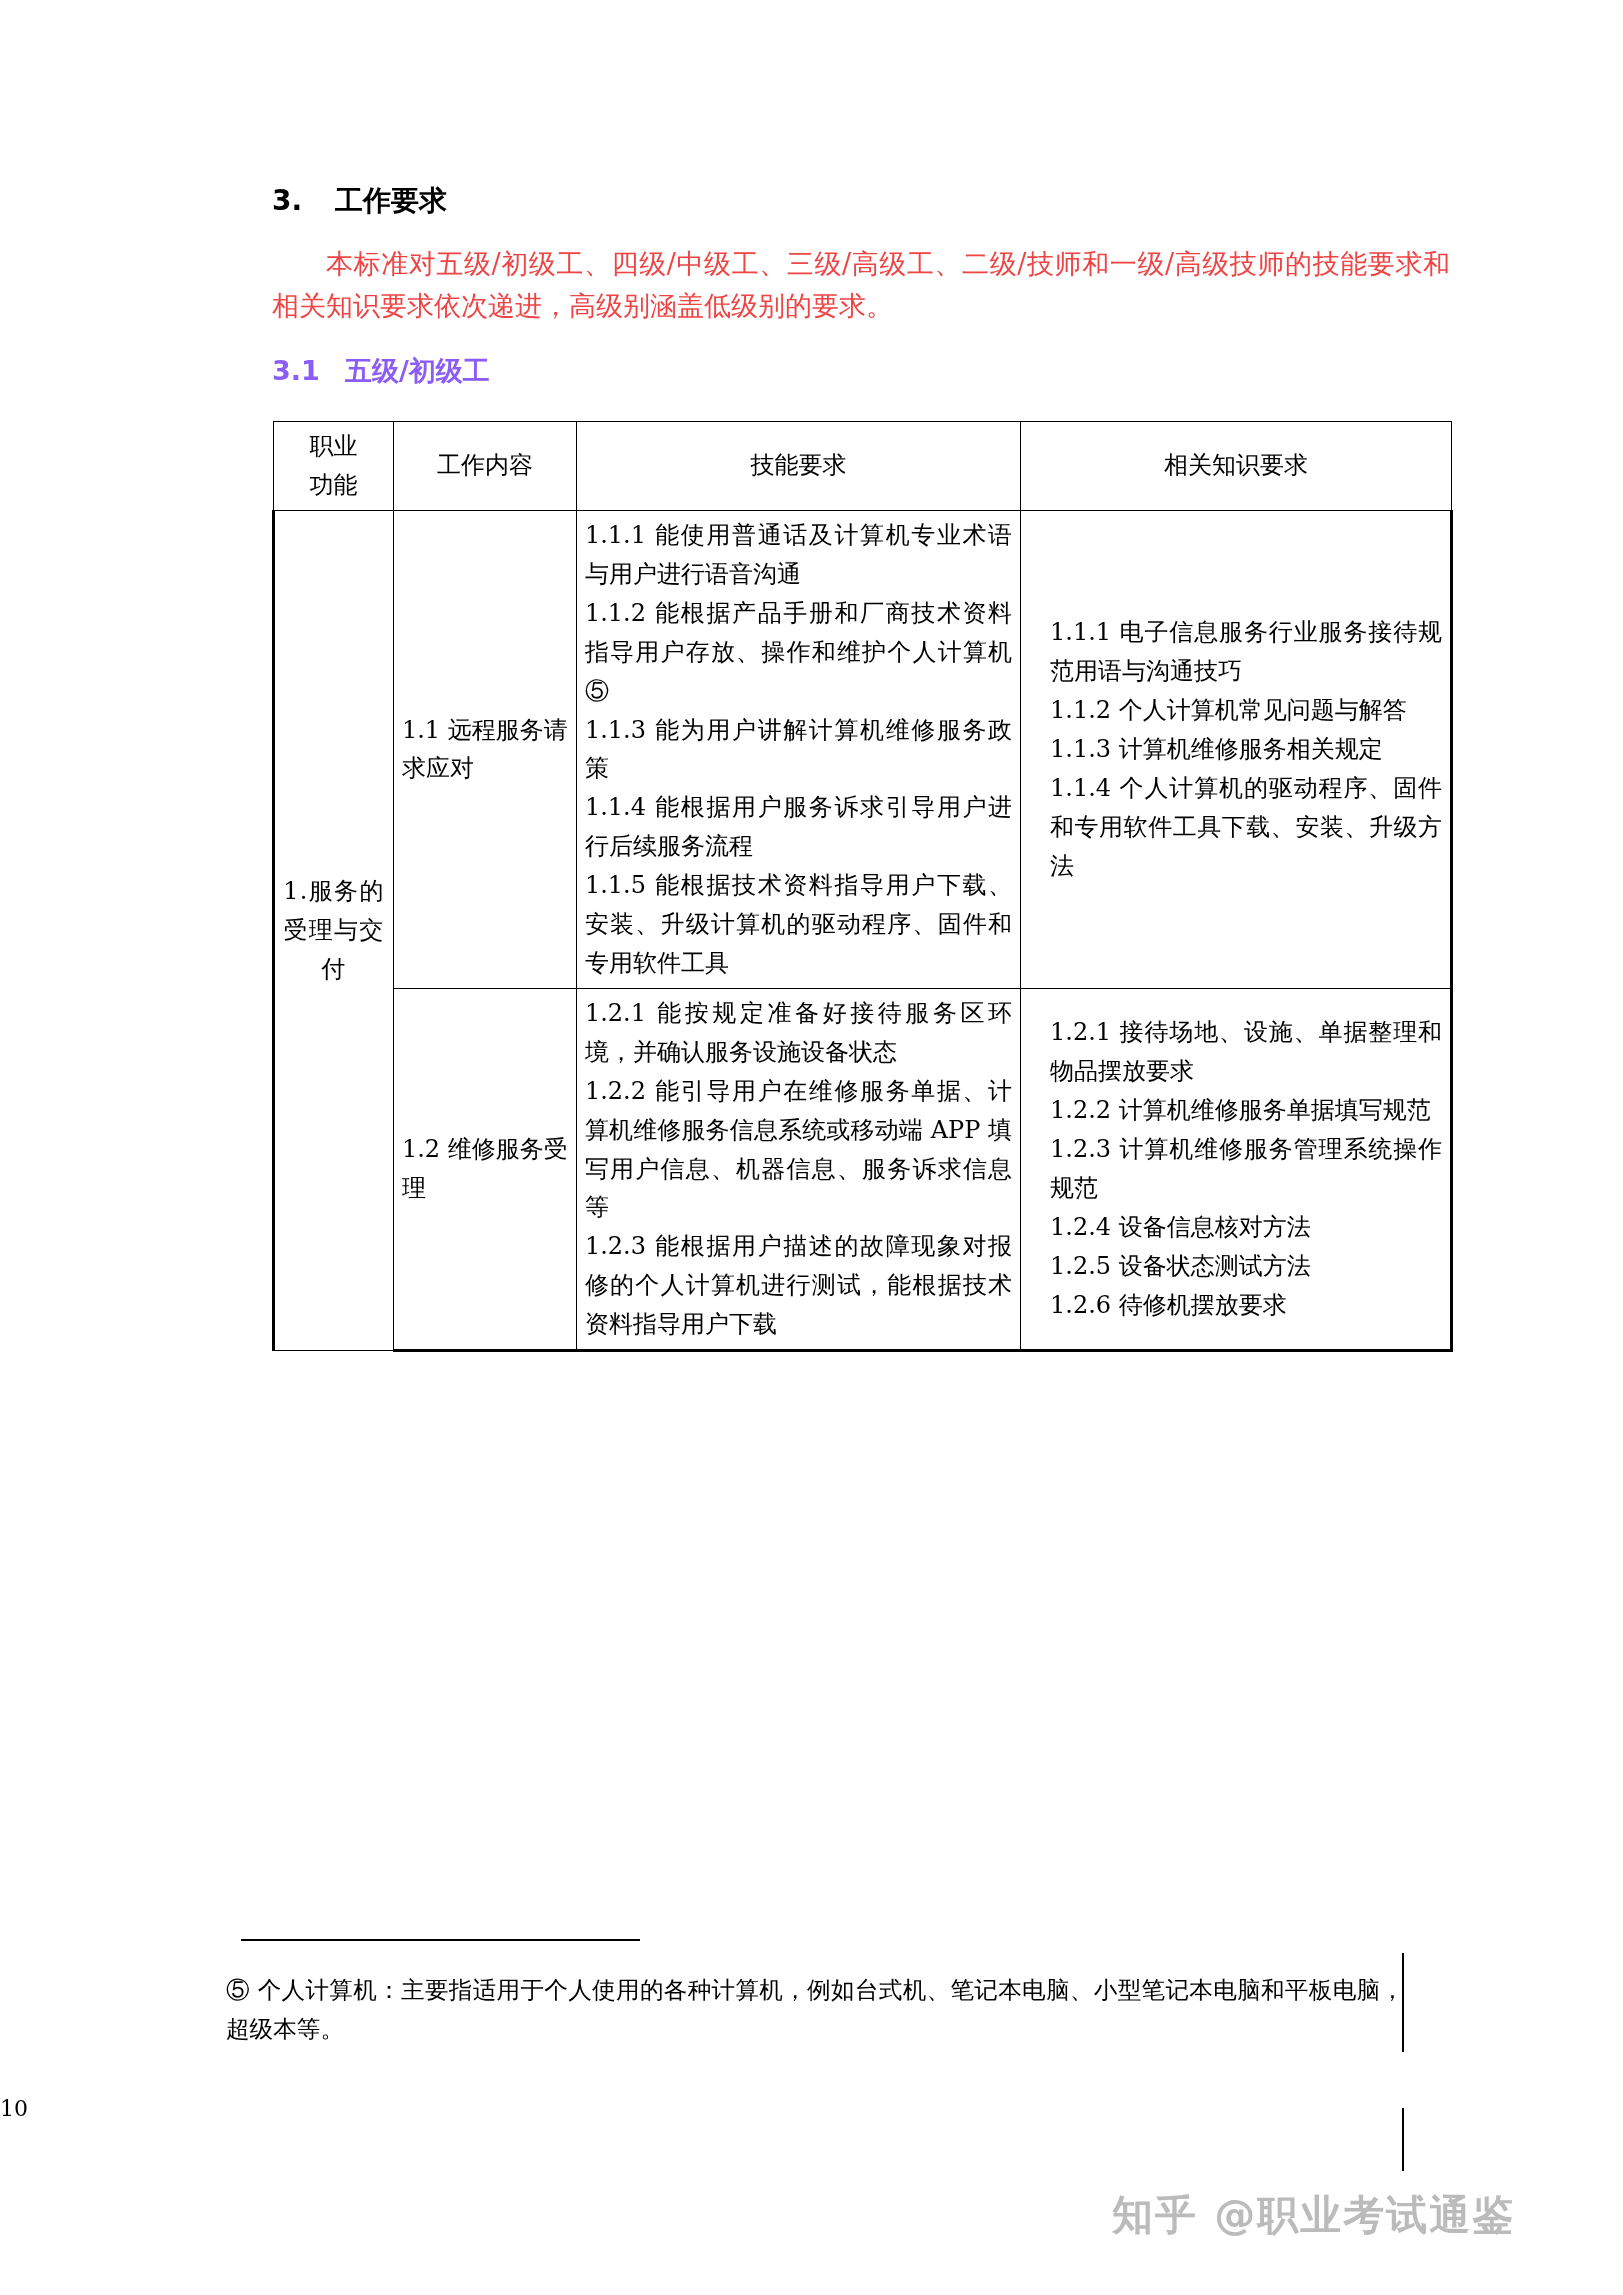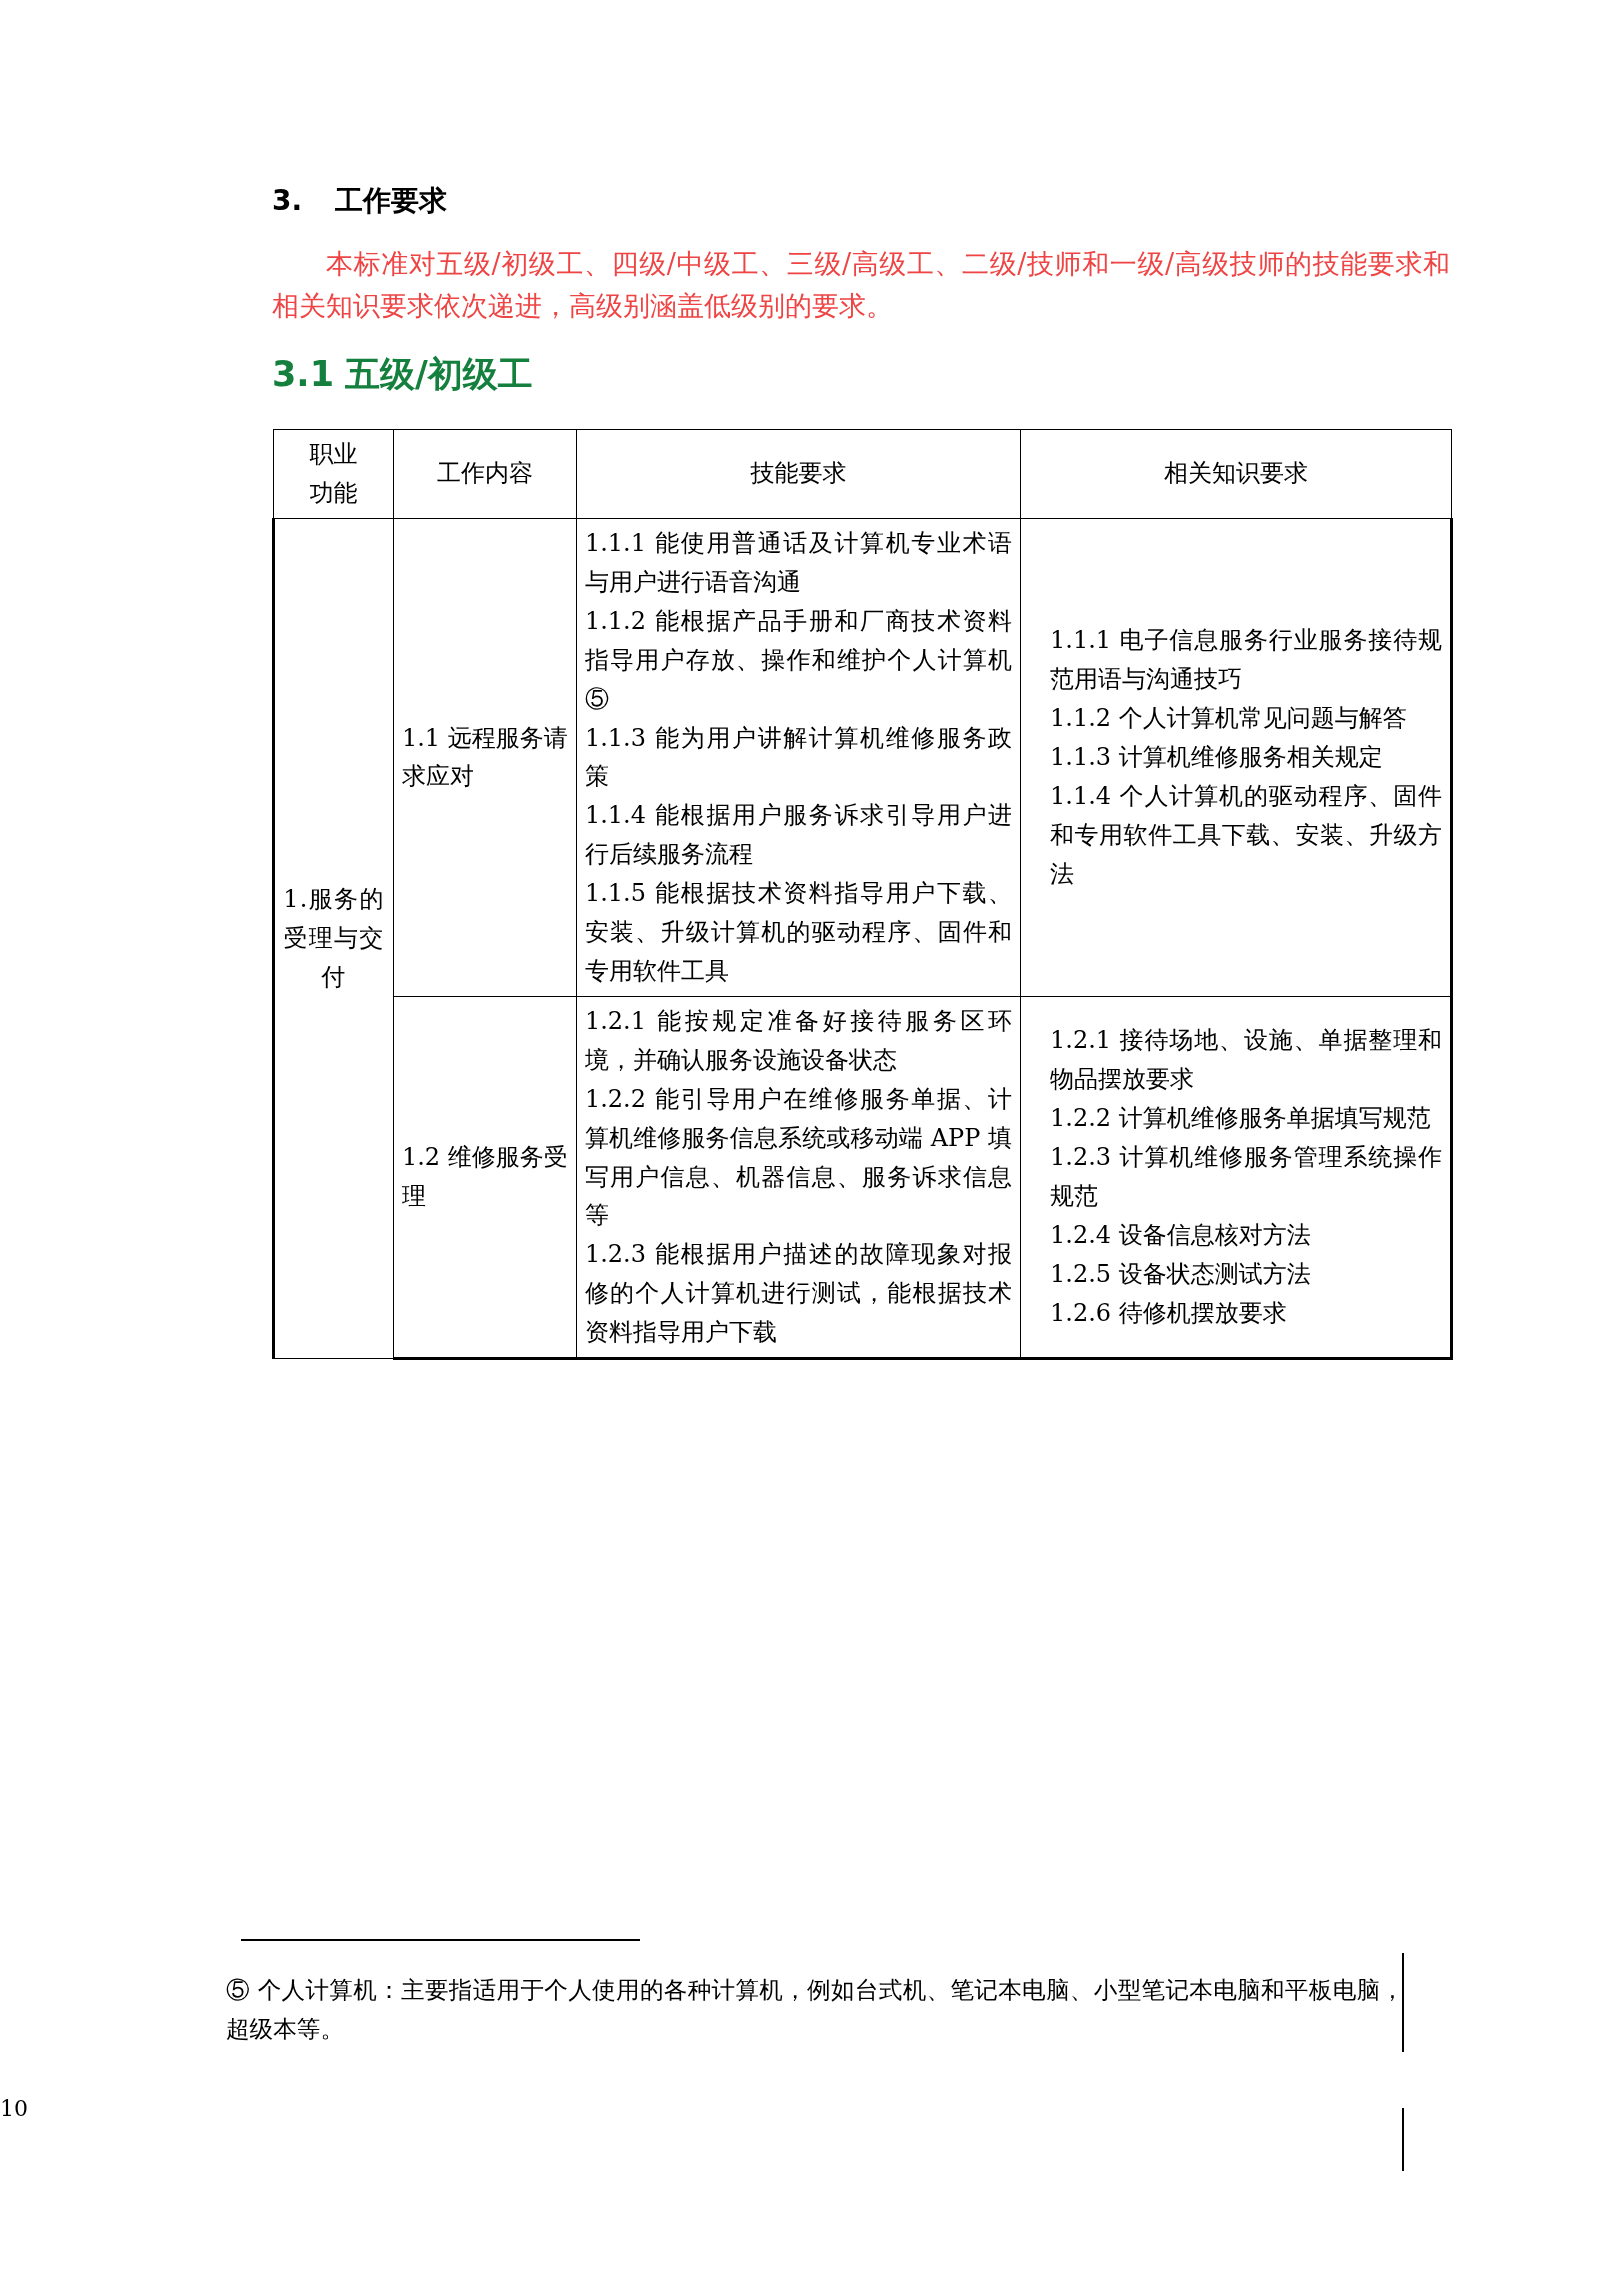--- a/index.html
+++ b/index.html
@@ -61,23 +61,23 @@
     font-weight: bold;
     font-size: 28px;
     line-height: 1;
     color: #000;
     white-space: nowrap;
   }
   .h-sec .num { display: inline-block; width: 63px; }
   .h-sub {
     font-family: "DejaVu Sans", "Liberation Sans", sans-serif;
     font-weight: bold;
-    font-size: 35px;
+    font-size: 27px;
     line-height: 1;
-    color: #15803d;
+    color: #8b5cf6;
     white-space: nowrap;
   }
   .h-sub .num { display: inline-block; width: 73px; }
 
   .para {
     font-size: 27px;
     line-height: 1.58;
     text-align: justify;
     text-justify: inter-ideograph;
     text-indent: 2em;
@@ -257,15 +257,16 @@
   <div class="footnote">
     <span>⑤</span>
     <span>个人计算机：主要指适用于个人使用的各种计算机，例如台式机、笔记本电脑、小型笔记本电脑和平板电脑，超级本等。</span>
   </div>
 
   <div class="margin-mark mm-1"></div>
   <div class="margin-mark mm-2"></div>
 
   <div class="page-no">10</div>
 
+  <div class="wm-footer">知乎 @职业考试通鉴</div>
 
 </div>
 
 
 </body></html>

